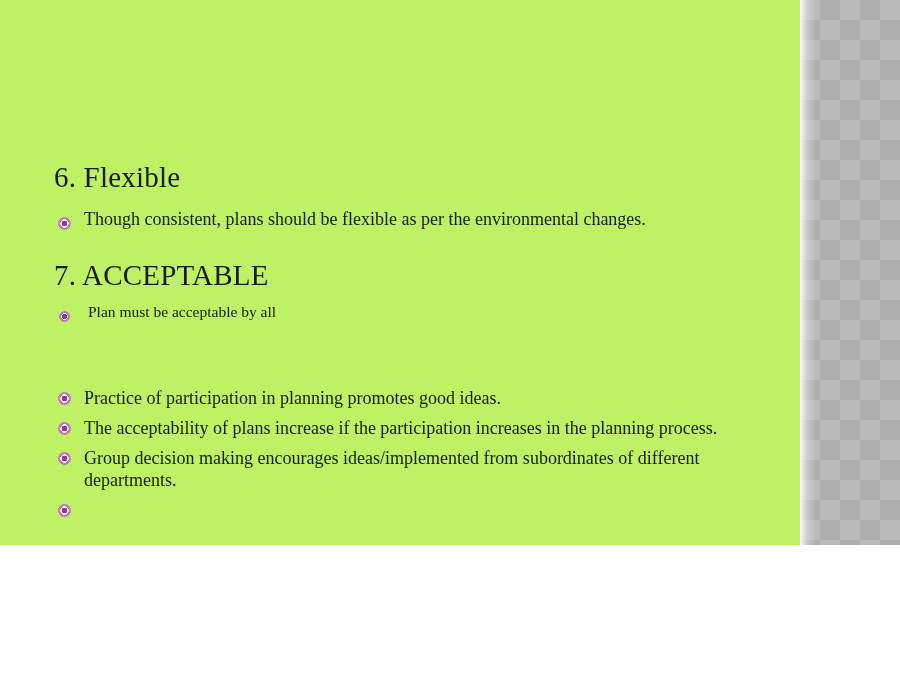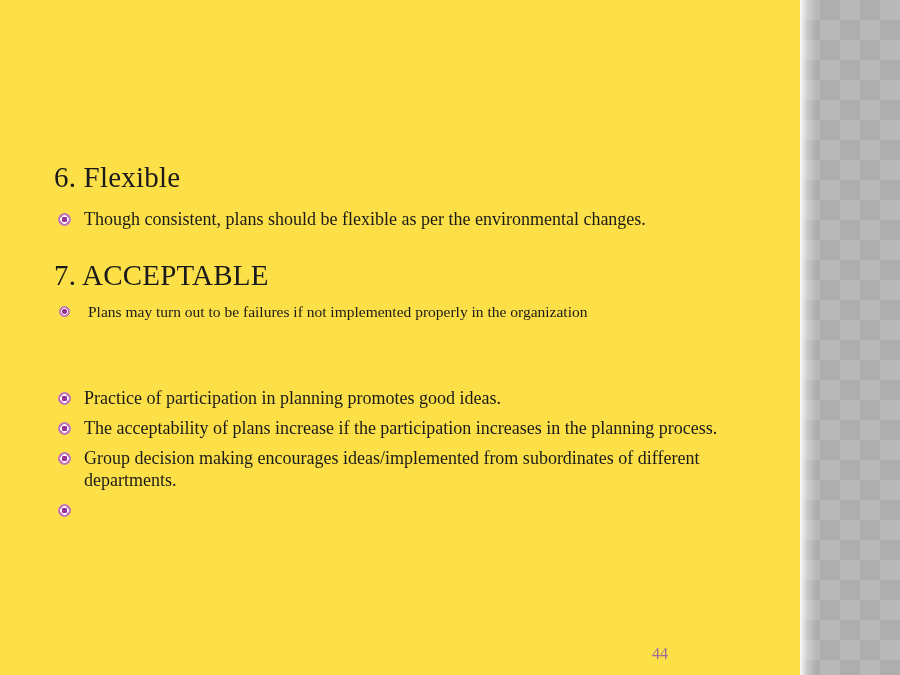--- a/index.html
+++ b/index.html
@@ -3,22 +3,22 @@
 <meta charset="utf-8">
 <style>
   html, body {
     margin: 0;
     padding: 0;
     background: #ffffff;
   }
   .slide {
     position: relative;
     width: 900px;
-    height: 675px;
-    background: #fde047;
+    height: 545px;
+    background: #bef264;
     overflow: hidden;
     font-family: "Liberation Serif", "DejaVu Serif", serif;
     color: #1a1a1a;
   }
 
   
   .sidebar {
     position: absolute;
     left: 800px;
     top: 0;
@@ -64,21 +64,21 @@
 
   .bullets { margin-top: 10px; }
   #sec6 .bullets { margin-top: 14px; }
 
   .bullet-row {
     display: flex;
     align-items: flex-start;
   }
   .bullets.lg .bullet-row { margin-bottom: 8px; }
   .bullets.sm .bullet-row { margin-bottom: 7px; }
-  .bullet-row:last-child { margin-bottom: 0; }
+  .bullet-row:last-child { margin-bottom: 0; align-items: flex-end; }
 
   .bullet-icon {
     flex: 0 0 auto;
     border-radius: 50%;
   }
   .bullets.lg .bullet-icon {
     width: 13px;
     height: 13px;
     margin: 5px 13px 0 4px;
     background: radial-gradient(circle at 50% 50%,
@@ -135,21 +135,21 @@
         <span class="bullet-text">Though consistent, plans should be flexible as per the environmental changes.</span>
       </div>
     </div>
   </div>
 
   <div class="section" id="sec7">
     <div class="heading">7. ACCEPTABLE</div>
     <div class="bullets sm">
       <div class="bullet-row">
         <span class="bullet-icon"></span>
-        <span class="bullet-text">Plans may turn out to be failures if not implemented properly in the organization</span>
+        <span class="bullet-text">Plan must be acceptable by all</span>
       </div>
     </div>
   </div>
 
   <div class="section" id="sec8">
     <div class="bullets lg">
       <div class="bullet-row">
         <span class="bullet-icon"></span>
         <span class="bullet-text">Practice of participation in planning promotes good ideas.</span>
       </div>

